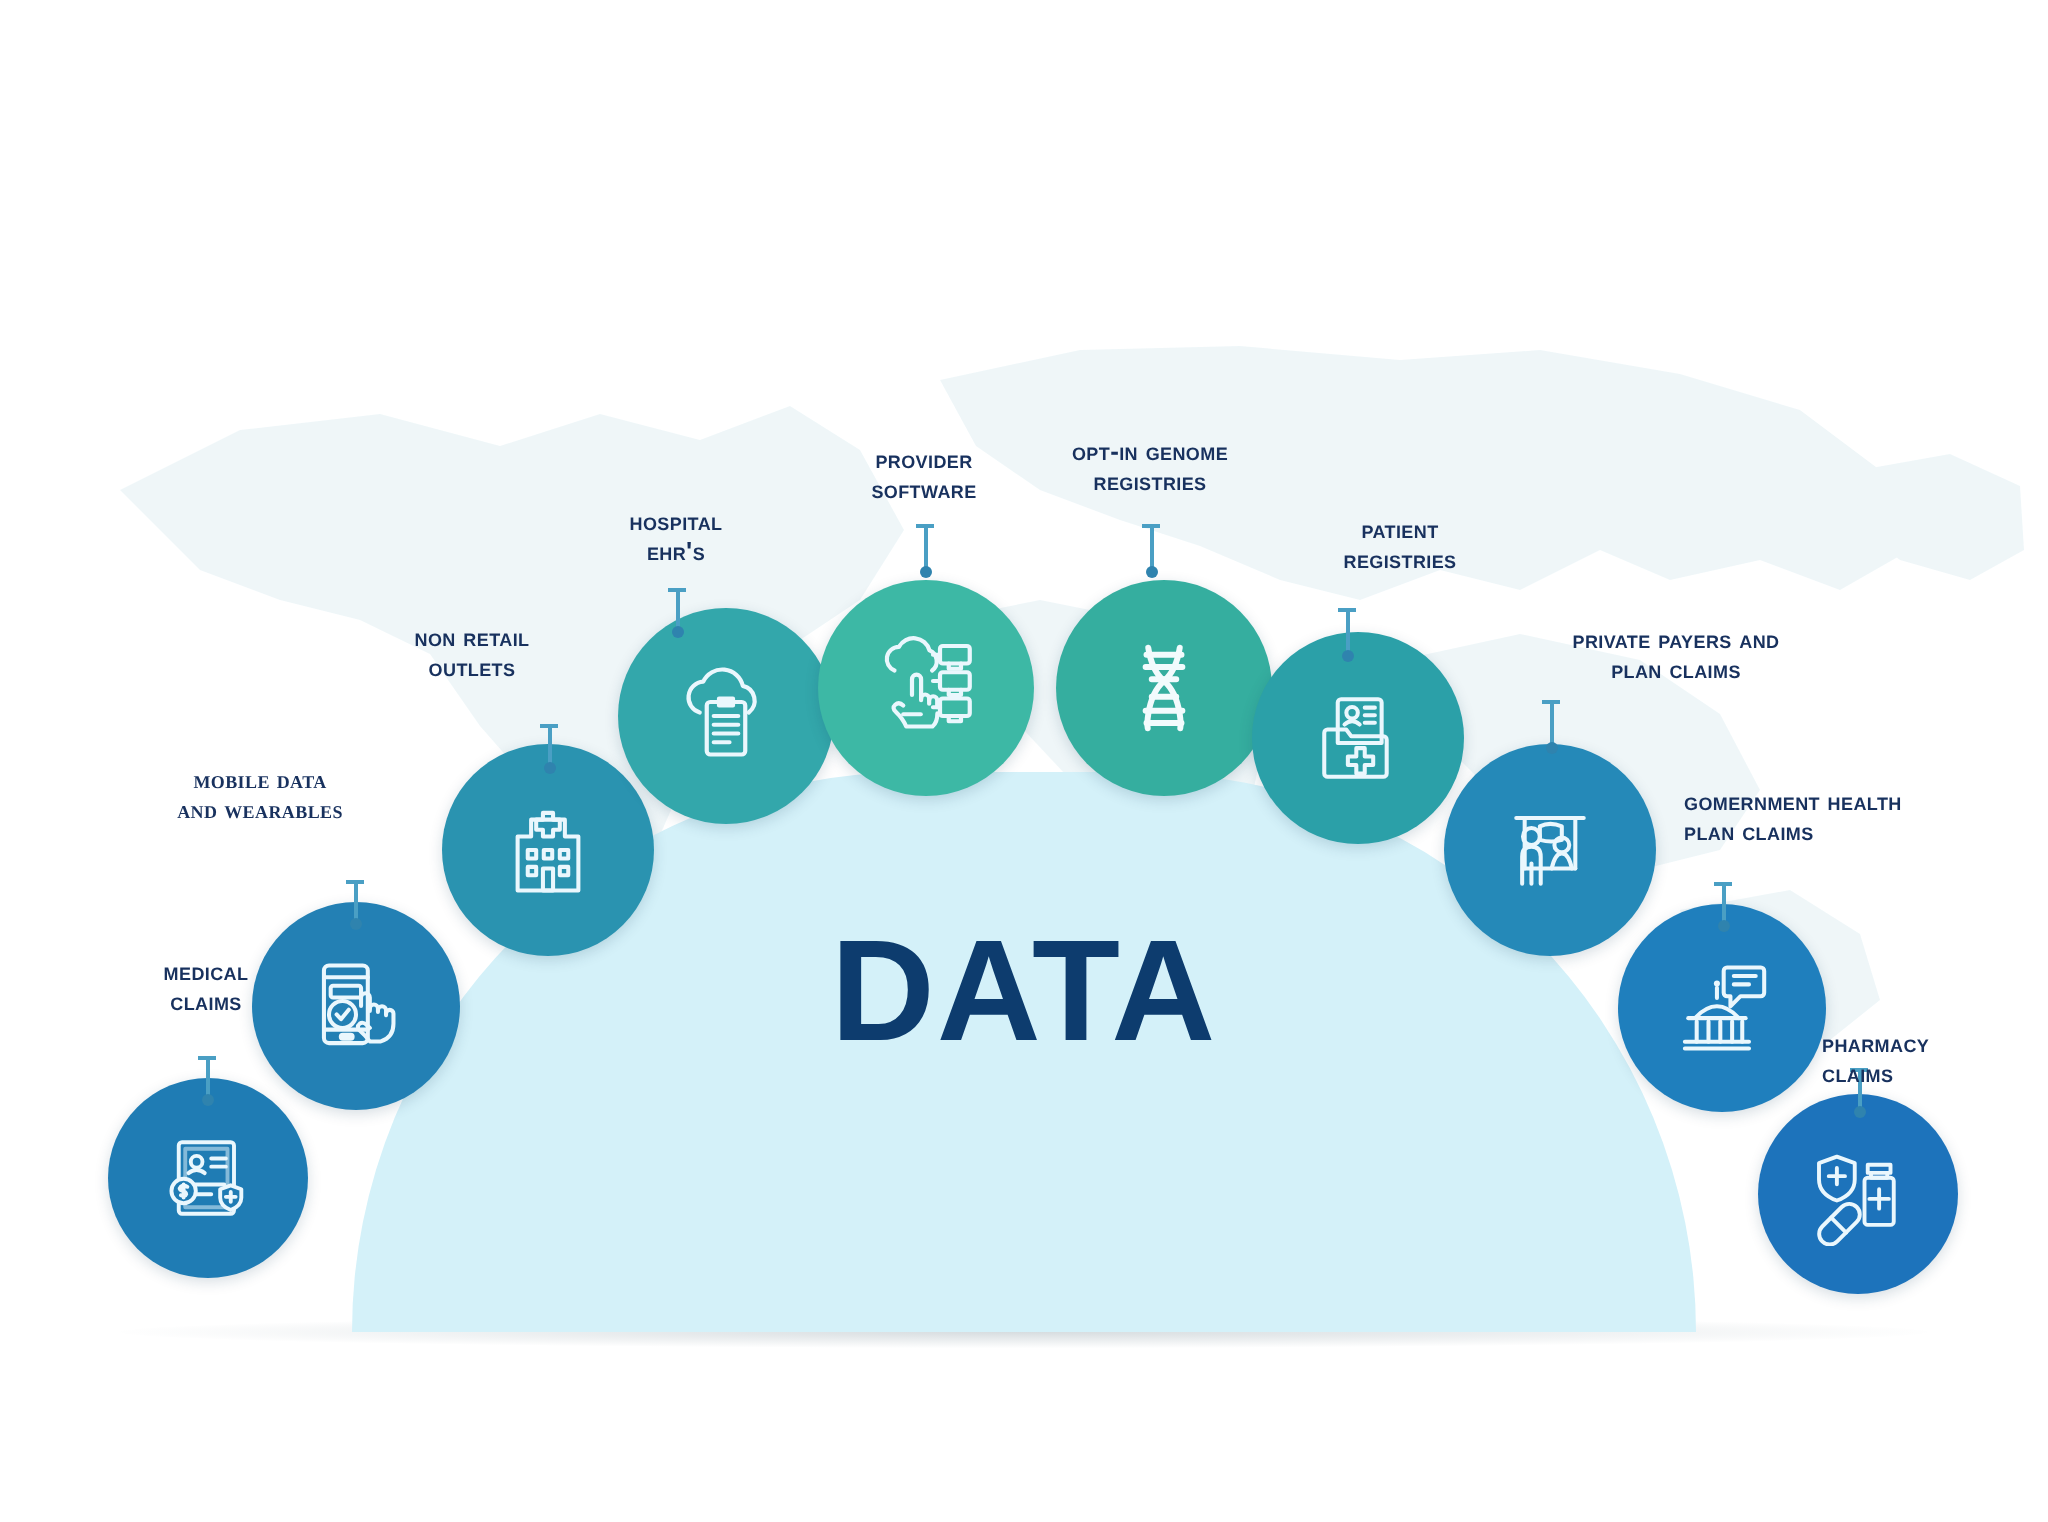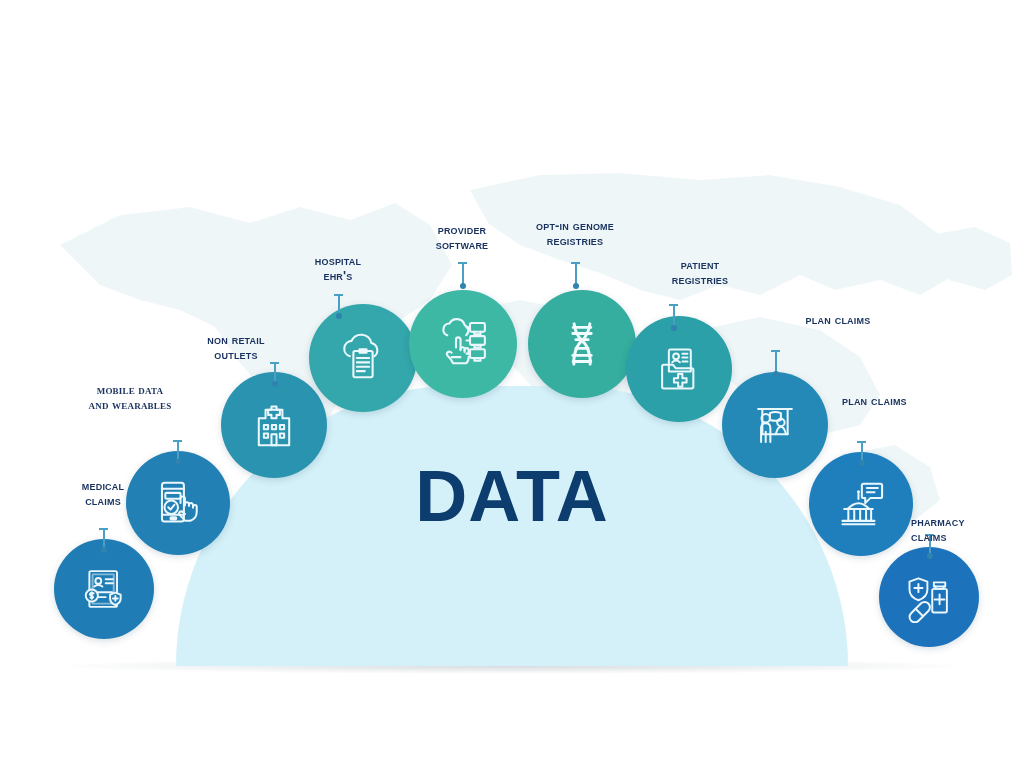--- a/index.html
+++ b/index.html
@@ -222,21 +222,21 @@
         <g fill="none" stroke="#eaf7fd" stroke-width="2.4" stroke-linecap="round" stroke-linejoin="round">
           <path d="M22 14 h20 v10 h8 v32 h-36 v-32 h8 z"></path>
           <path d="M29 10 h6 v4 h4 v6 h-4 v4 h-6 v-4 h-4 v-6 h4 z"></path>
           <path d="M20 32 h5 v5 h-5 z M29.5 32 h5 v5 h-5 z M39 32 h5 v5 h-5 z"></path>
           <path d="M20 42 h5 v5 h-5 z M39 42 h5 v5 h-5 z"></path>
           <path d="M29 43 h6 v13 h-6 z"></path>
         </g>
       </svg>
     </div>
     <div class="connector" style="left:274px; top:362px; height:22px;"></div>
-    <div class="node-label align-center" style="left:236px; top:311px;margin-top:21px;">
+    <div class="node-label align-center" style="left:236px; top:311px;">
       <div>Non Retail</div>
       <div>Outlets</div>
     </div>
   </div>
 
   <div class="node">
     <div class="node-circle" style="left:309px; top:304px; width:108px; height:108px; background:#33a7ab;">
       <svg width="56" height="56" viewBox="0 0 64 64">
         <g fill="none" stroke="#eaf7fd" stroke-width="2.4" stroke-linecap="round" stroke-linejoin="round">
           <path d="M17 30 a9 9 0 0 1 2 -17.6 a12 12 0 0 1 22.6 2.4 a8.6 8.6 0 0 1 3.4 15.2"></path>
@@ -328,20 +328,21 @@
           <circle cx="39" cy="29" r="4.4"></circle>
           <path d="M33 43 q2 -9 6 -9 q4 0 6 9"></path>
           <circle cx="21" cy="24" r="5"></circle>
           <path d="M15.5 52 v-16 q0 -6 5.5 -6 q5.5 0 5.5 6 v16"></path>
           <path d="M21 40 v12"></path>
         </g>
       </svg>
     </div>
     <div class="connector" style="left:775px; top:350px; height:24px;"></div>
     <div class="node-label align-center" style="left:838px; top:312px;">
+      <div>Private Payers and</div>
       <div>Plan Claims</div>
     </div>
   </div>
 
   <div class="node">
     <div class="node-circle" style="left:809px; top:452px; width:104px; height:104px; background:#1f7fbd;">
       <svg width="54" height="54" viewBox="0 0 64 64">
         <g fill="none" stroke="#eaf7fd" stroke-width="2.4" stroke-linecap="round" stroke-linejoin="round">
           <path d="M35 8 h20 a2 2 0 0 1 2 2 v13 a2 2 0 0 1 -2 2 h-12 l-6 6 v-6 h-2 a2 2 0 0 1 -2 -2 v-13 a2 2 0 0 1 2 -2 z"></path>
           <path d="M39 13 h13 M39 18 h9"></path>
@@ -349,20 +350,21 @@
           <path d="M16 38 q13 -14 26 0"></path>
           <path d="M12 38 h34"></path>
           <path d="M17 40 v12 M24 40 v12 M31 40 v12 M38 40 v12 M44 40 v12"></path>
           <path d="M10 52 h38 M10 56 h38"></path>
           <circle cx="29" cy="17.5" r="1.8" fill="#eaf7fd" stroke="none"></circle>
         </g>
       </svg>
     </div>
     <div class="connector" style="left:861px; top:441px; height:22px;"></div>
     <div class="node-label align-left" style="left:842px; top:393px;">
+      <div>Gomernment Health</div>
       <div>Plan Claims</div>
     </div>
   </div>
 
   <div class="node">
     <div class="node-circle" style="left:879px; top:547px; width:100px; height:100px; background:#1d73bb;">
       <svg width="52" height="52" viewBox="0 0 64 64">
         <g fill="none" stroke="#eaf7fd" stroke-width="2.4" stroke-linecap="round" stroke-linejoin="round">
           <path d="M19 9 l11 4 v10 q0 9 -11 13 q-11 -4 -11 -13 v-10 z"></path>
           <path d="M19 16 v10 M14 21 h10"></path>

